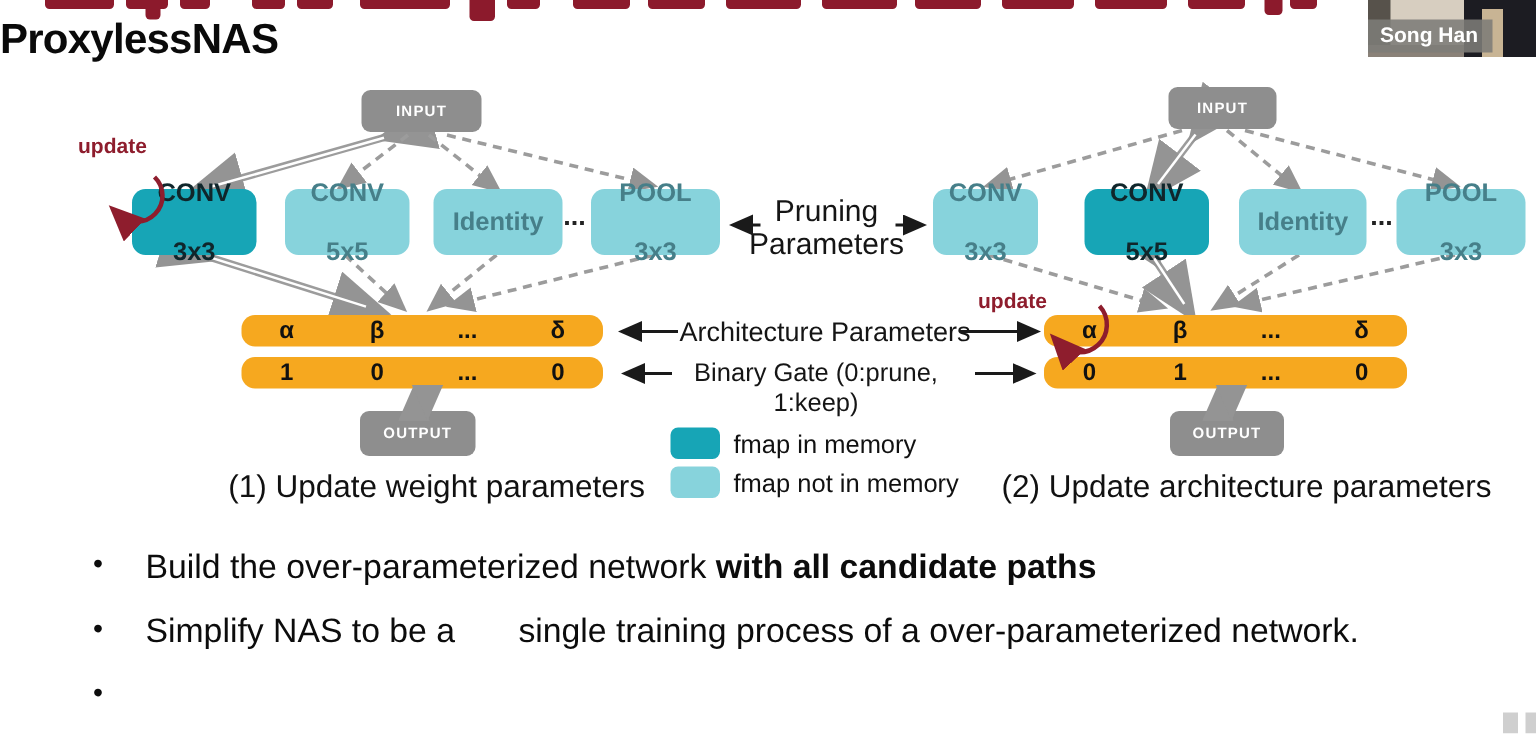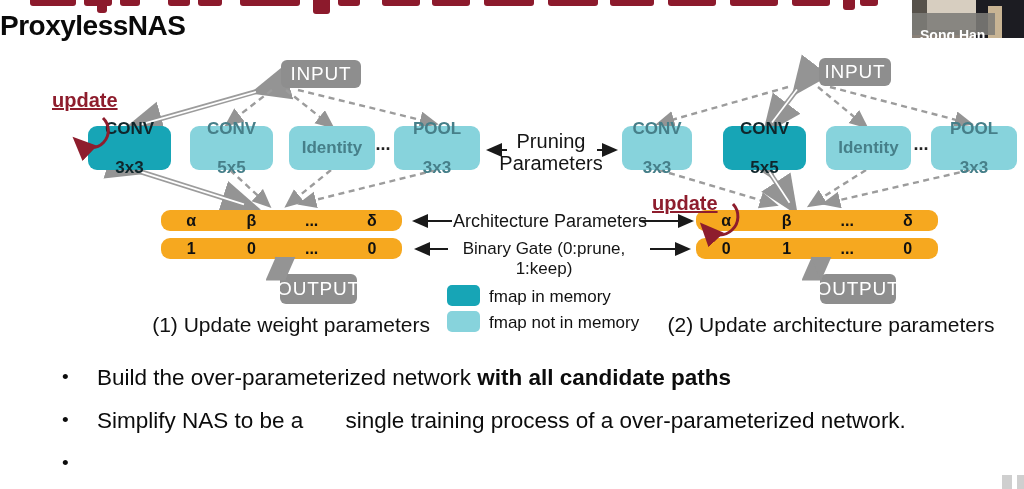--- a/index.html
+++ b/index.html
@@ -5,48 +5,48 @@
   * { margin:0; padding:0; box-sizing:border-box; }
   html,body { width:1024px; height:489px; overflow:hidden; background:#fff;
     font-family:"Liberation Sans", sans-serif; position:relative; }
   
   .box { position:absolute; top:126px; height:44px; border-radius:9px;
     display:flex; flex-direction:column; align-items:center; justify-content:center;
     font-weight:bold; font-size:17px; line-height:1.12; z-index:2;gap:20px; }
   .box.dark { background:#17a5b6; color:#10262b; }
   .box.light { background:#87d3dc; color:#467f89; }
   
-  .gbox { position:absolute; background:#8e8e8e; color:#fff; font-weight:normal;
-    font-size:19px; letter-spacing:.8px; border-radius:6px; display:flex;
-    align-items:center; justify-content:center; z-index:2;margin-left:40px; }
+  .gbox { position:absolute; background:#8e8e8e; color:#fff; font-weight:bold;
+    font-size:10px; letter-spacing:.8px; border-radius:6px; display:flex;
+    align-items:center; justify-content:center; z-index:2; }
   
   .obar { position:absolute; height:21px; background:#f6a81f; border-radius:9px;
     display:flex; align-items:center; color:#111; font-weight:bold; font-size:16px; z-index:2; }
   .obar span { flex:1; text-align:center; }
   .dots { position:absolute; top:134px; width:22px; text-align:center;
     font-weight:800; font-size:18px; color:#222; z-index:2; }
   .caption { position:absolute; font-size:21px; color:#111; text-align:center; }
   .midlbl { position:absolute; color:#151515; text-align:center; z-index:2; }
-  .update { position:absolute; color:#8e1d2d; font-weight:bold; font-size:20px; z-index:5;text-decoration:underline; }
+  .update { position:absolute; color:#8e1d2d; font-weight:bold; font-size:14px; z-index:5; }
   .legend-swatch { position:absolute; width:33px; height:21px; border-radius:5px; }
   .legend-label { position:absolute; font-size:17px; color:#111; }
   .bullets { position:absolute; left:62px; top:364px; width:950px; }
   .bullet { display:flex; font-size:22.5px; color:#0c0c0c; margin-bottom:16px; line-height:1.2; }
   .bdot { width:35px; font-size:19px; padding-top:2px; flex:0 0 35px; }
   .btext span { white-space:pre-wrap; }
   svg.layer { position:absolute; left:0; top:0; pointer-events:none; }
   #layer-under { z-index:1; } #layer-over { z-index:4; }
   
   .cam { position:absolute; left:912px; top:0; width:112px; height:38px;
     background:#d7cec0; overflow:hidden; z-index:6; }
   .cam .band { position:absolute; left:0; top:0; width:15px; height:38px; background:#57524b; }
   .cam .person { position:absolute; left:64px; top:0; width:48px; height:38px; background:#1c1c22; }
   .cam .scarf { position:absolute; left:76px; top:6px; width:14px; height:32px; background:#c8b494; }
   .cam .floor { position:absolute; left:0; top:30px; width:64px; height:8px; background:#8a8178; }
-  .cam .name { position:absolute; left:0; top:13px; height:22px; padding:14px 10px 0 8px;
+  .cam .name { position:absolute; left:0; top:13px; height:22px; padding:2px 10px 0 8px;
     background:rgba(125,124,120,.88); color:#fff; font-weight:bold; font-size:14px; }
   .frag { position:absolute; top:0; background:#8c1a2c; border-radius:0 0 3px 3px; }
   .pausebar { position:absolute; top:475px; width:10px; height:14px; background:#cfcfcf; }
   .title { position:absolute; left:0px; top:10px; font-size:28px; font-weight:800;
     color:#0a0a0a; letter-spacing:-0.5px; }
 </style>
 </head>
 <body>
 
 <div>

